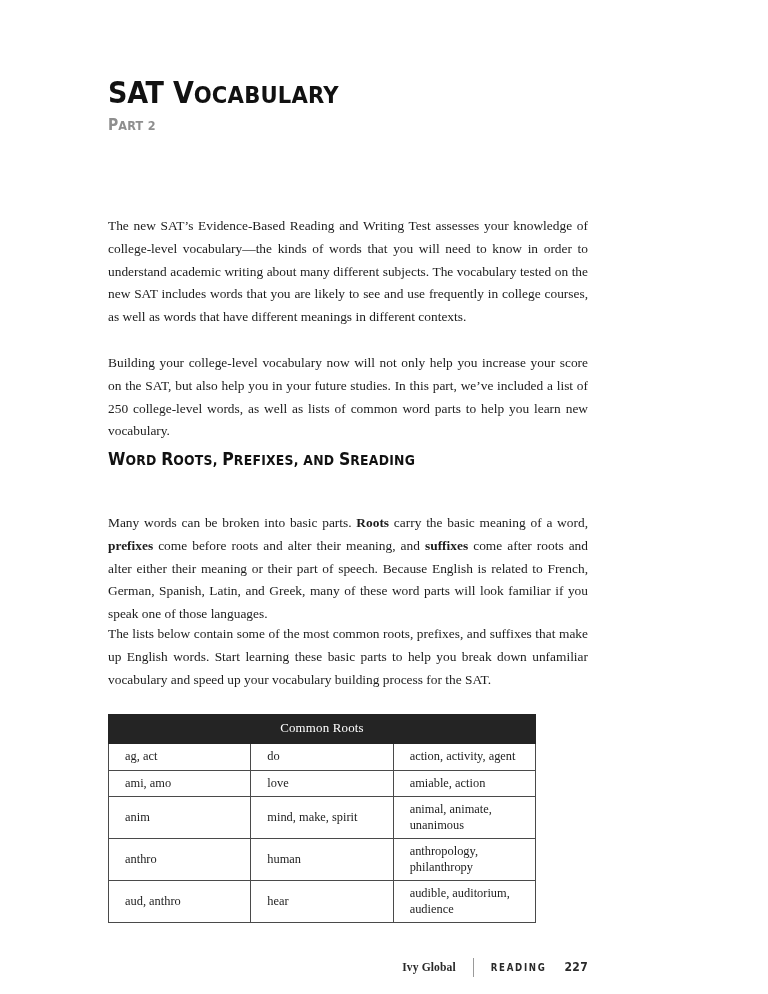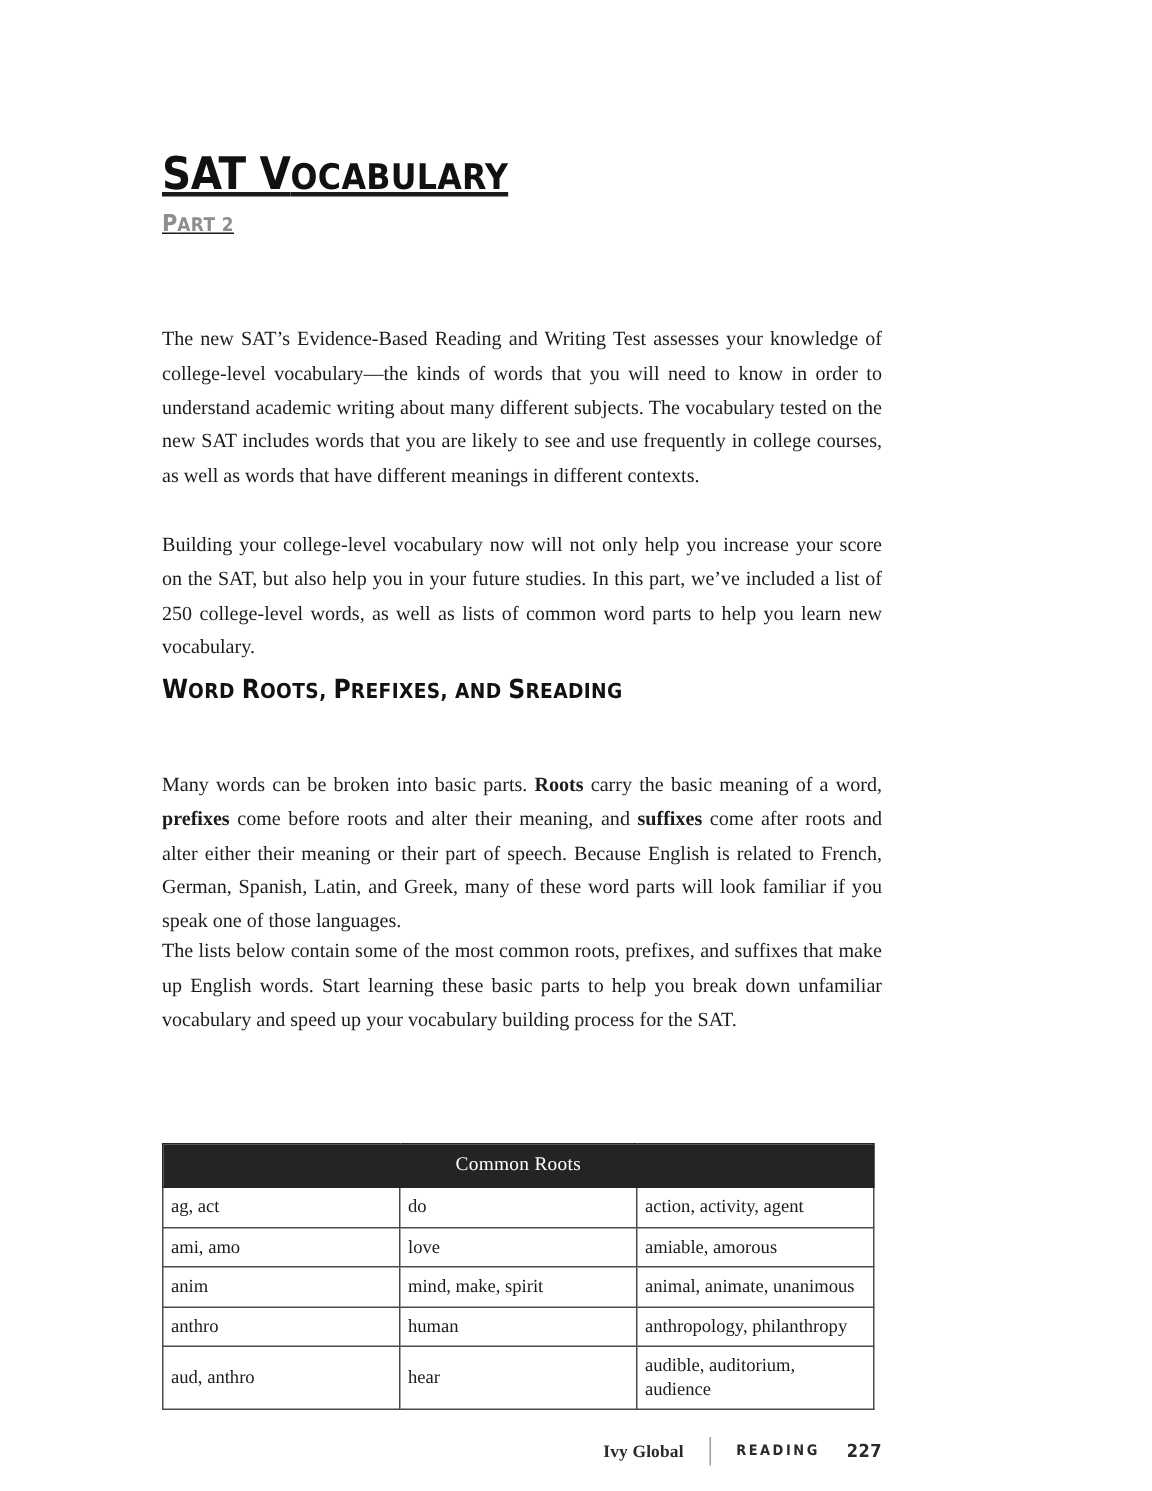--- a/index.html
+++ b/index.html
@@ -27,23 +27,22 @@
     position: absolute;
     left: 108px;
     top: 0;
     width: 480px;
   }
 
   
   .title-block {
     position: absolute;
     left: 0;
-    top: 102px;
-    width: 480px;
-    text-decoration: underline;
+    top: 78px;
+    width: 480px;
   }
   .doc-title {
     font-family: "DejaVu Sans Condensed", "Liberation Sans Narrow", "Liberation Sans", sans-serif;
     font-weight: bold;
     font-size: 30px;
     line-height: 1.0;
     letter-spacing: -0.2px;
     color: #111111;
     margin: 0;
     font-stretch: condensed;
@@ -106,40 +105,39 @@
 
   
   .roots-table-wrap {
     position: absolute;
     left: 0;
     top: 714px;
     width: 477px;
   }
   table.roots-table {
     border-collapse: collapse;
-    width: 475px;
+    width: 428px;
     table-layout: fixed;
     font-family: "Liberation Serif", serif;
     font-size: 12.4px;
     color: #1c1c1c;
-    margin-top: 48px;
   }
   table.roots-table th.table-title {
     background: #242424;
     color: #ffffff;
     font-weight: normal;
     font-size: 12.9px;
     text-align: center;
     padding: 6px 4px 7px 4px;
     border: 1px solid #242424;
     letter-spacing: 0.2px;
   }
   table.roots-table td {
     border: 1px solid #4a4a4a;
-    padding: 5px 7px 5px 5px;
+    padding: 5px 7px 5px 16px;
     vertical-align: middle;
     line-height: 15.5px;
   }
   table.roots-table td.c1 { width: 76px; }
   table.roots-table td.c2 { width: 82px; }
   table.roots-table td.c3 { width: 319px; }
 
   
   .footer {
     position: absolute;
@@ -216,21 +214,21 @@
         </thead>
         <tbody>
           <tr>
             <td class="c1">ag, act</td>
             <td class="c2">do</td>
             <td class="c3">action, activity, agent</td>
           </tr>
           <tr>
             <td class="c1">ami, amo</td>
             <td class="c2">love</td>
-            <td class="c3">amiable, amorous</td>
+            <td class="c3">amiable, action</td>
           </tr>
           <tr>
             <td class="c1">anim</td>
             <td class="c2">mind, make, spirit</td>
             <td class="c3">animal, animate, unanimous</td>
           </tr>
           <tr>
             <td class="c1">anthro</td>
             <td class="c2">human</td>
             <td class="c3">anthropology, philanthropy</td>

